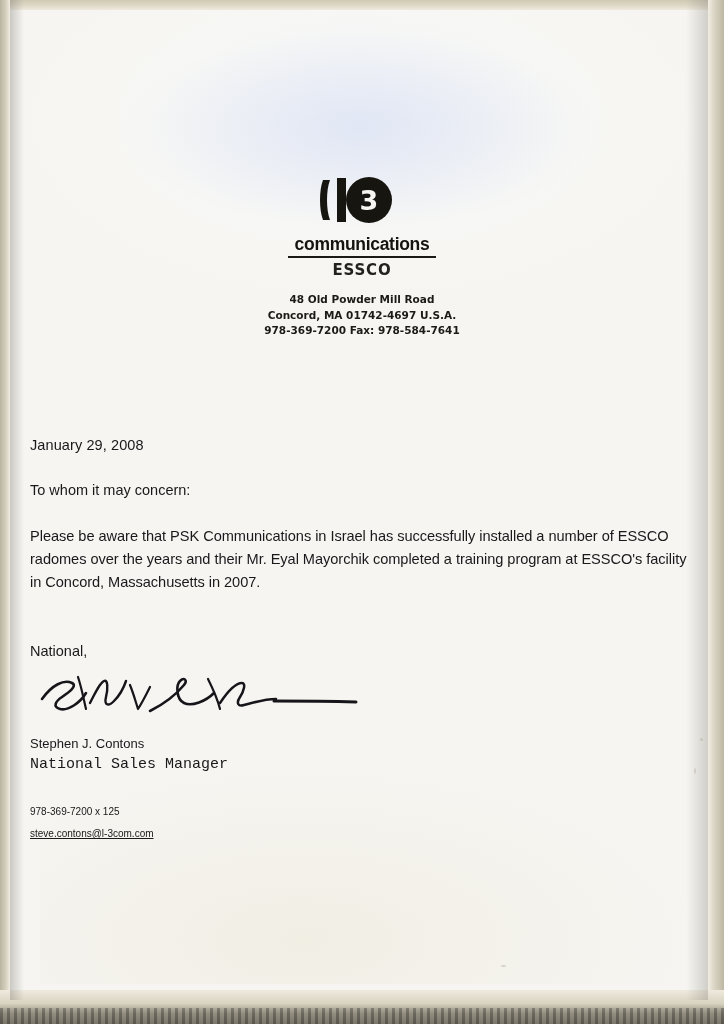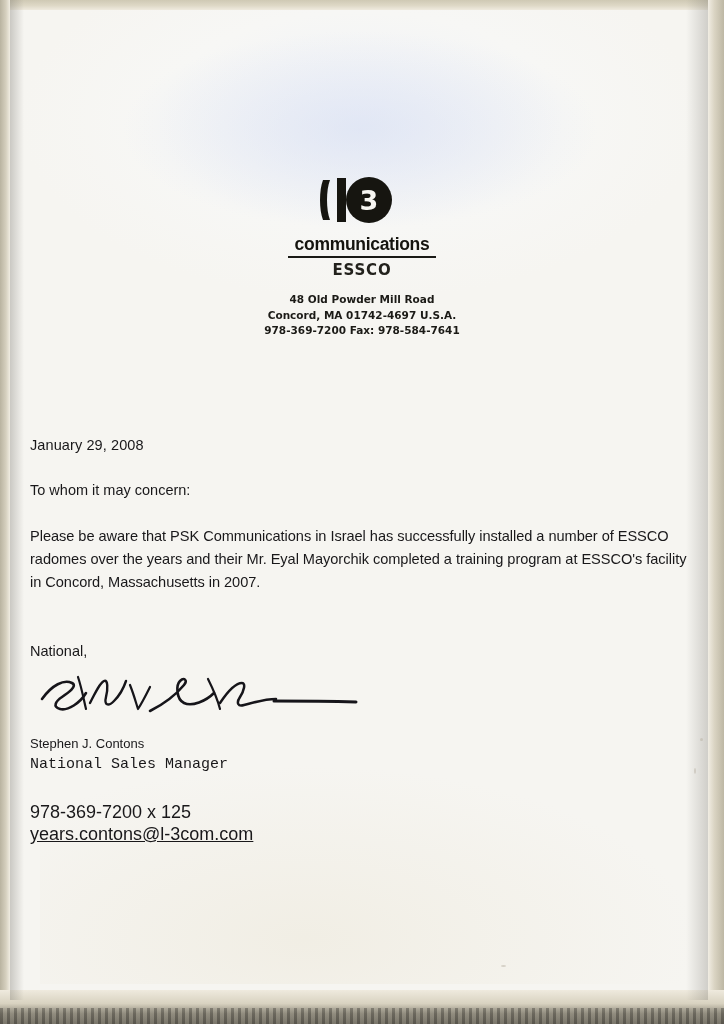--- a/index.html
+++ b/index.html
@@ -166,21 +166,21 @@
     font-size: 13px;
     line-height: 21px;
   }
   .sig-title {
     font-size: 15px;
     line-height: 21px;
     font-family: Liberation Mono, monospace;
   }
   .contact-block {
     margin-top: 26px;
-    font-size: 18px;
+    font-size: 10px;
     line-height: 22px;
   }
   .email-link {
     color: #19181a;
     text-decoration: underline;
   }
 </style>
 </head>
 <body>
 
@@ -248,17 +248,17 @@
           <path d="M236 32 C258 32, 284 32, 318 33" stroke-width="3"></path>
         </g>
       </svg>
     </div>
 
     <div class="sig-name">Stephen J. Contons</div>
     <div class="sig-title">National Sales Manager</div>
 
     <div class="contact-block">
       <div>978-369-7200 x 125</div>
-      <div class="email-link">years.contons@l-3com.com</div>
+      <div class="email-link">steve.contons@l-3com.com</div>
     </div>
 
   </div>
 </div>
 
 </body></html>

